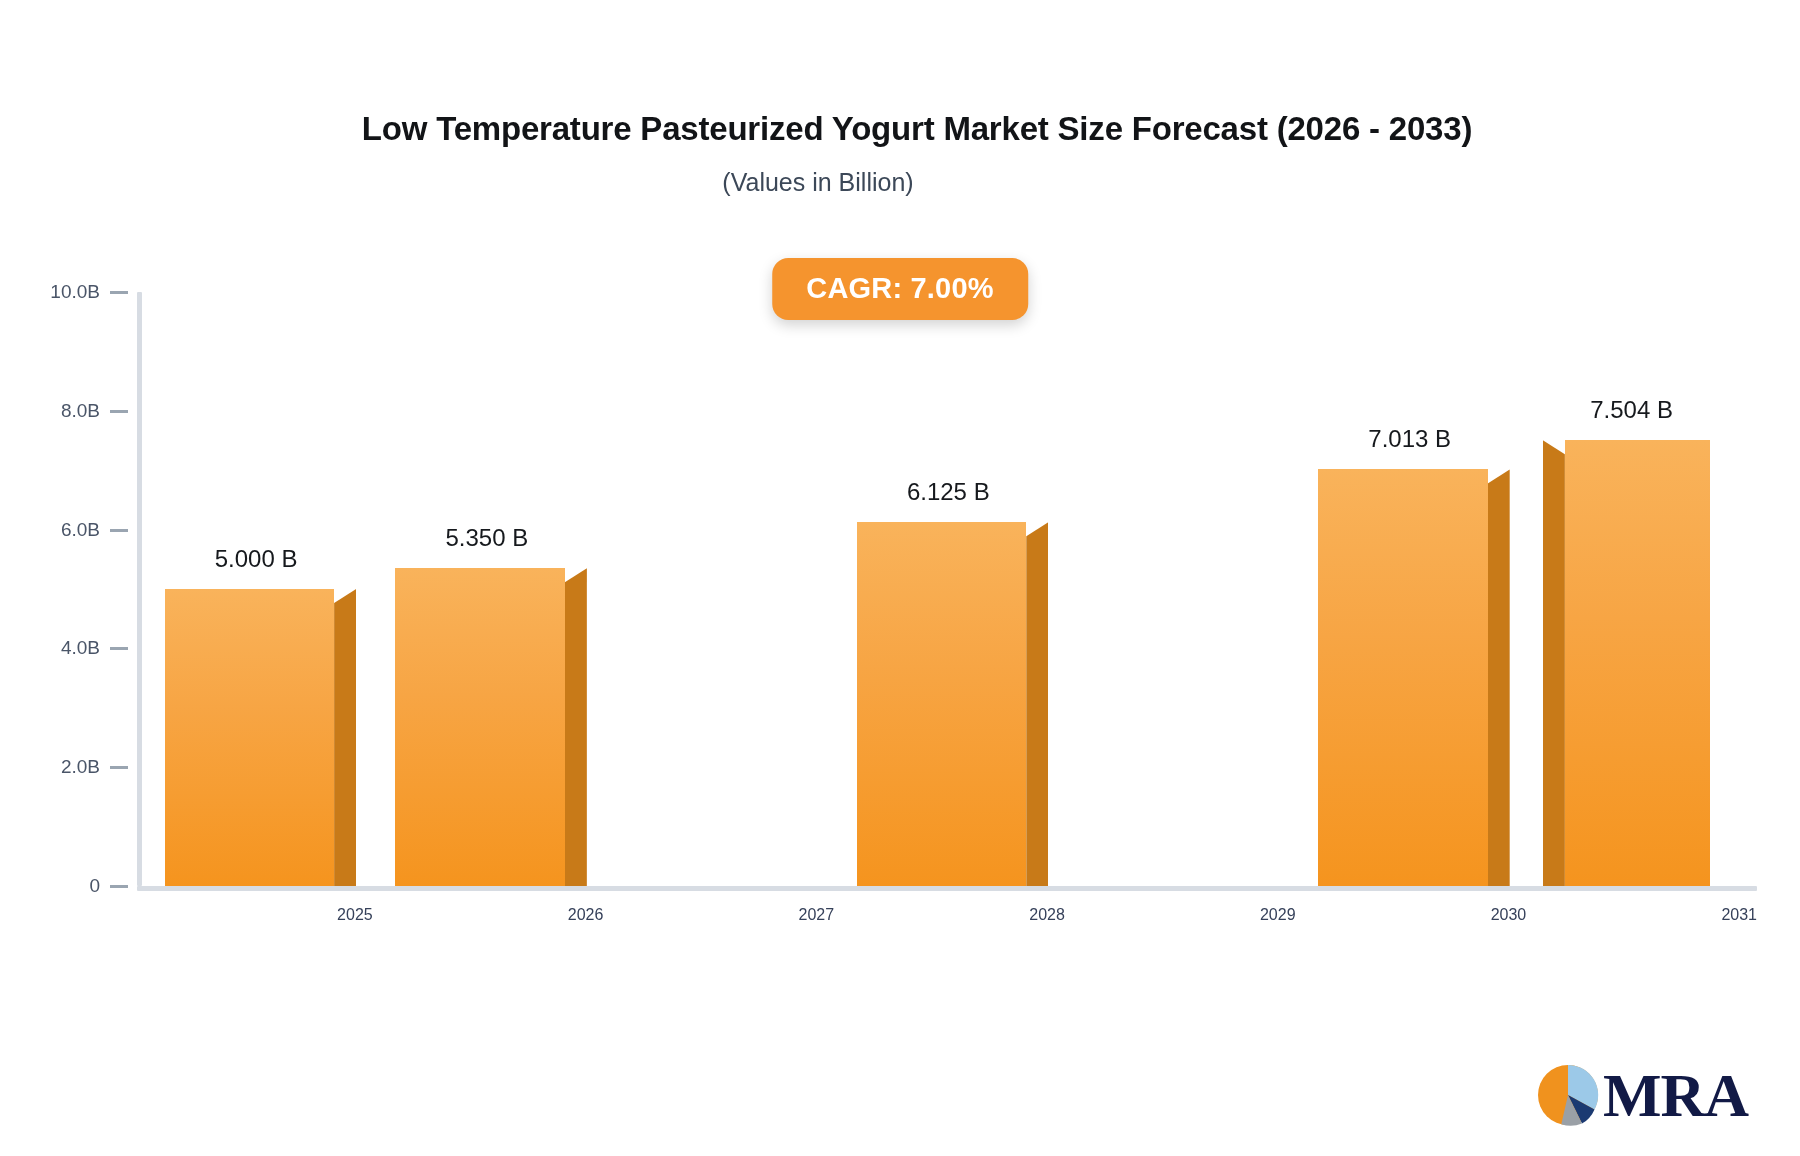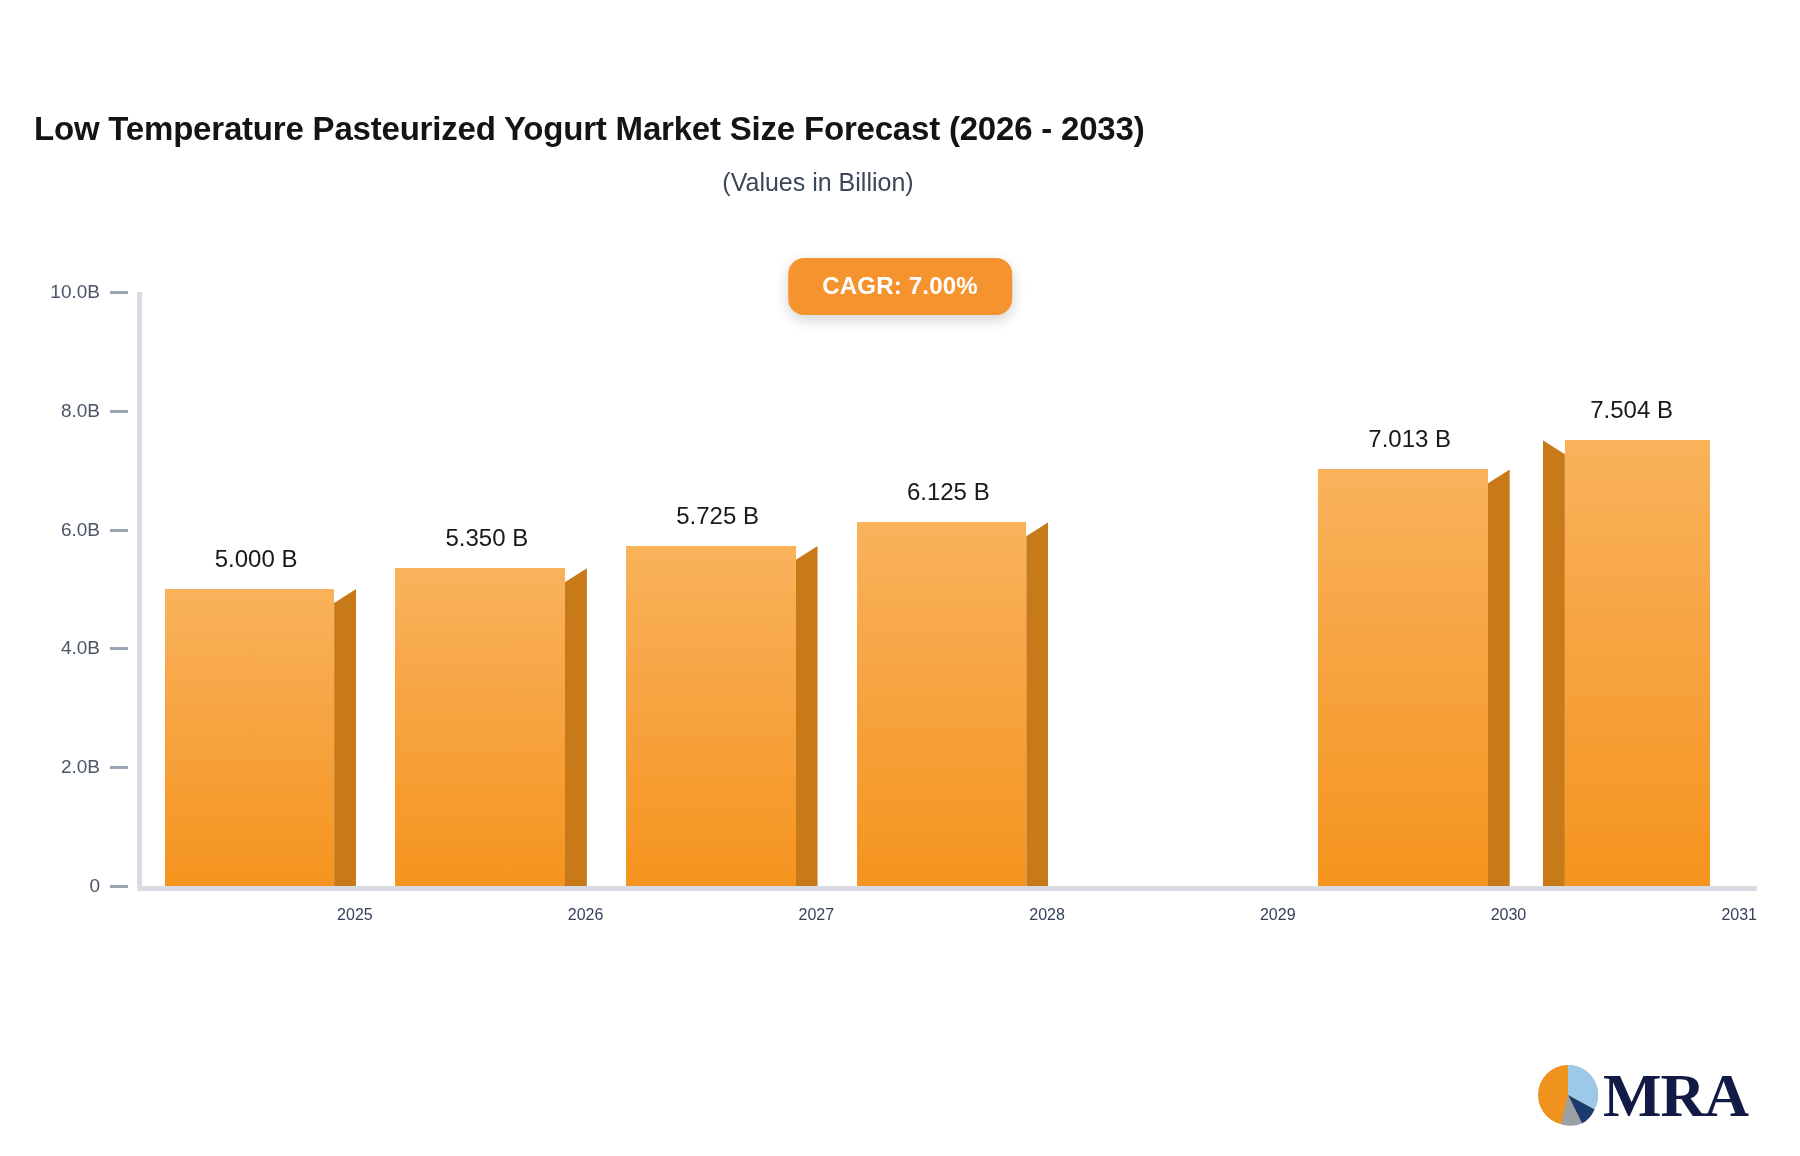--- a/index.html
+++ b/index.html
@@ -16,21 +16,21 @@
     height: 1156px;
     background: #ffffff;
   }
 
   
   #chart-title {
     position: absolute;
     top: 110px;
     left: 0;
     width: 1800px;
-    text-align: left;
+    text-align: center;
     font-size: 33px;
     font-weight: 700;
     color: #121417;
     letter-spacing: -0.2px;
     white-space: nowrap;
     padding-left: 34px;
   }
   #chart-subtitle {
     position: absolute;
     top: 168px;
@@ -43,21 +43,21 @@
   }
 
   
   #cagr-badge {
     position: absolute;
     top: 258px;
     left: 50%;
     transform: translateX(-50%);
     background: #F5942E;
     color: #ffffff;
-    font-size: 24px;
+    font-size: 29px;
     font-weight: 700;
     padding: 14px 34px 15px 34px;
     border-radius: 16px;
     box-shadow: 0 5px 14px rgba(0,0,0,0.18);
     white-space: nowrap;
     letter-spacing: 0.2px;
   }
 
   
   
@@ -223,27 +223,20 @@
           </div>
           <div class="bar-value" style="bottom: 313px; left: 54%;">5.000 B</div>
         </div>
         <div class="bar-slot" style="left: 253.284px; width: 169.575px;">
           <div class="bar3d" title="5.350 B" style="height: 317.79px;">
             <div class="bar-side-right"></div>
             <div class="bar-face"></div>
           </div>
           <div class="bar-value" style="bottom: 333.79px; left: 54%;">5.350 B</div>
         </div>
-        <div class="bar-slot" style="left: 483.998px; width: 169.575px;">
-          <div class="bar3d" title="5.725 B" style="height: 340.065px;">
-            <div class="bar-side-right"></div>
-            <div class="bar-face"></div>
-          </div>
-          <div class="bar-value" style="bottom: 356.065px; left: 54%;">5.725 B</div>
-        </div>
         <div class="bar-slot" style="left: 714.712px; width: 169.575px;">
           <div class="bar3d" title="6.125 B" style="height: 363.825px;">
             <div class="bar-side-right"></div>
             <div class="bar-face"></div>
           </div>
           <div class="bar-value" style="bottom: 379.825px; left: 54%;">6.125 B</div>
         </div>
         <div class="bar-slot" style="left: 1176.14px; width: 169.575px;">
           <div class="bar3d" title="7.013 B" style="height: 416.572px;">
             <div class="bar-side-right"></div>

